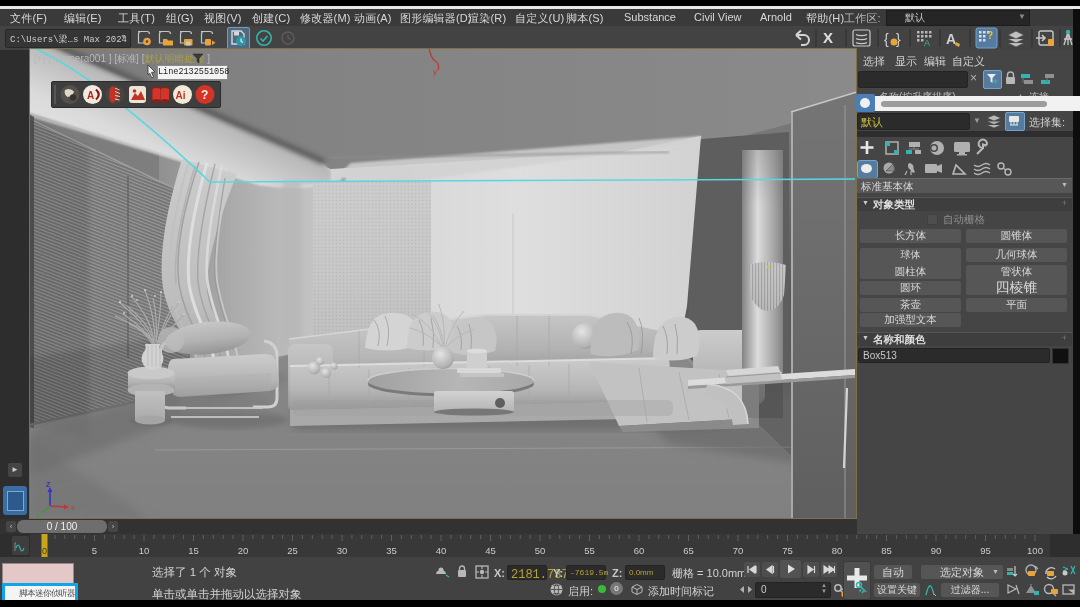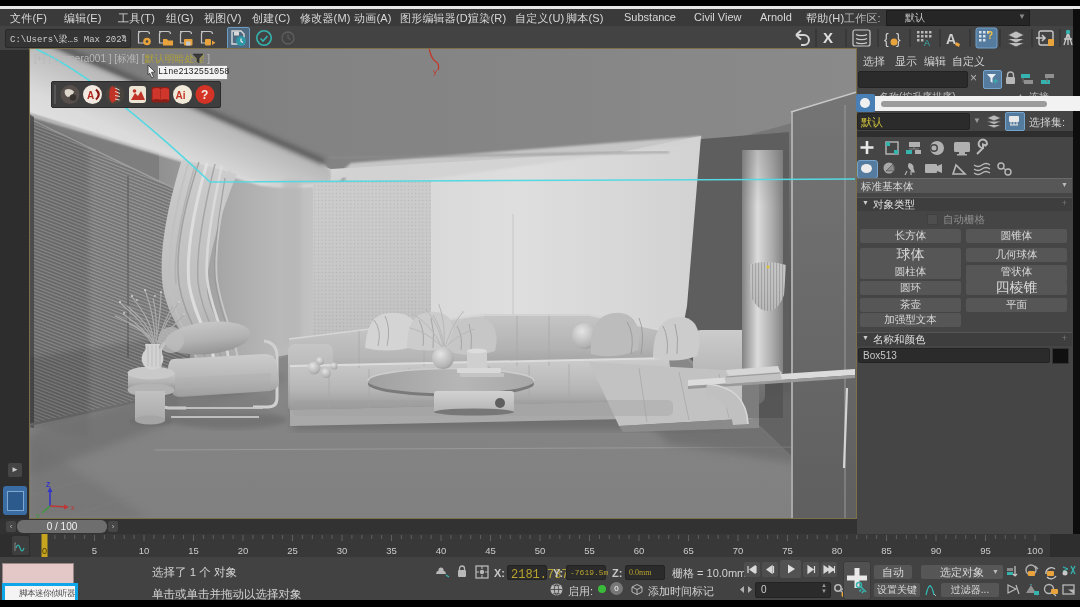--- a/index.html
+++ b/index.html
@@ -610,40 +610,40 @@
         <path d="M122,8 l3,2" stroke="#b8b8b8" stroke-width="1.2"></path>
   </svg>
 
   <div class="abs" style="left:0px;top:128px;width:215px;height:14px;background:#575757;border-top:1px solid #6a6a6a">
     <span style="position:absolute;left:4px;top:1px;font-size:10.5px;color:#d8d8d8">标准基本体</span>
     <span style="position:absolute;right:4px;top:2px;font-size:7px;color:#bbb">▼</span>
   </div>
 
   <div class="abs" style="left:0px;top:147px;width:215px;height:13px;background:#3e3e3e;border-top:1px solid #555">
     <span style="position:absolute;left:5px;top:1px;font-size:7px;color:#ccc">▼</span>
-    <span style="position:absolute;left:16px;top:0px;font-size:10.5px;font-weight:normal;color:#dedede">对象类型</span>
+    <span style="position:absolute;left:16px;top:0px;font-size:10.5px;font-weight:bold;color:#dedede">对象类型</span>
     <span style="position:absolute;right:5px;top:0px;font-size:9px;color:#777">+</span>
   </div>
   <div class="abs" style="left:70px;top:164px;width:9px;height:9px;background:#4e4e4e;border:1px solid #404040"></div>
   <span class="abs" style="left:86px;top:163px;font-size:10.5px;color:#8e8e8e">自动栅格</span>
   <div class="btn" style="left:3px;top:179px;width:101px;height:13.5px;line-height:13px;font-size:10.5px">长方体</div>
   <div class="btn" style="left:109px;top:179px;width:101px;height:13.5px;line-height:13px;font-size:10.5px">圆锥体</div>
-  <div class="btn" style="left:3px;top:198px;width:101px;height:19px;line-height:13px;font-size:14px">球体</div>
+  <div class="btn" style="left:3px;top:198px;width:101px;height:19px;line-height:13px;font-size:10px">球体</div>
   <div class="btn" style="left:109px;top:198px;width:101px;height:13.5px;line-height:13px;font-size:10.5px">几何球体</div>
   <div class="btn" style="left:3px;top:215px;width:101px;height:13.5px;line-height:13px;font-size:10.5px">圆柱体</div>
   <div class="btn" style="left:109px;top:215px;width:101px;height:17px;line-height:13px;font-size:10.5px">管状体</div>
   <div class="btn" style="left:3px;top:231px;width:101px;height:13.5px;line-height:13px;font-size:10.5px">圆环</div>
   <div class="btn" style="left:109px;top:231px;width:101px;height:13.5px;line-height:13px;font-size:14px">四棱锥</div>
   <div class="btn" style="left:3px;top:248px;width:101px;height:13.5px;line-height:13px;font-size:10.5px">茶壶</div>
   <div class="btn" style="left:109px;top:248px;width:101px;height:13.5px;line-height:13px;font-size:10.5px">平面</div>
   <div class="btn" style="left:3px;top:263px;width:101px;height:13.5px;line-height:13px;font-size:10.5px">加强型文本</div>
 
   <div class="abs" style="left:0px;top:282px;width:215px;height:13px;background:#3e3e3e;border-top:1px solid #555">
     <span style="position:absolute;left:5px;top:1px;font-size:7px;color:#ccc">▼</span>
-    <span style="position:absolute;left:16px;top:0px;font-size:10.5px;font-weight:normal;color:#dedede">名称和颜色</span>
+    <span style="position:absolute;left:16px;top:0px;font-size:10.5px;font-weight:bold;color:#dedede">名称和颜色</span>
     <span style="position:absolute;right:5px;top:0px;font-size:9px;color:#777">+</span>
   </div>
   <div class="fld" style="left:1px;top:298px;width:190px;height:13px">
     <span style="position:absolute;left:4px;top:1px;font-size:10px;color:#c8c8c8">Box513</span>
   </div>
   <div class="abs" style="left:195px;top:298px;width:15px;height:14px;background:#101010;border:1px solid #333"></div>
 </div>
 
 <div class="abs" style="left:1073px;top:9px;width:7px;height:591px;background:#0d0d0d"></div>
 
@@ -812,21 +812,21 @@
   <span class="abs" style="left:494px;top:10px;font-size:11px;font-weight:bold;color:#c8c8c8">X:</span>
   <div class="fld" style="left:507px;top:8px;width:38px;height:13px">
         <span style="position:absolute;left:3px;top:2px;font-size:12px;color:#b8a22e;font-family:'Liberation Mono',monospace">2181.737</span>
       </div>
   <span class="abs" style="left:553px;top:10px;font-size:11px;font-weight:bold;color:#c8c8c8">Y:</span>
   <div class="fld" style="left:566px;top:8px;width:38px;height:13px">
         <span style="position:absolute;left:3px;top:2px;font-size:8px;color:#b8a22e;font-family:'Liberation Mono',monospace">-7619.5m</span>
       </div>
   <span class="abs" style="left:612px;top:10px;font-size:11px;font-weight:bold;color:#c8c8c8">Z:</span>
   <div class="fld" style="left:625px;top:8px;width:38px;height:13px">
-        <span style="position:absolute;left:3px;top:2px;font-size:8px;color:#b8a22e;font-family:Liberation Serif, serif">0.0mm</span>
+        <span style="position:absolute;left:3px;top:2px;font-size:8px;color:#b8a22e;font-family:Liberation Sans, sans-serif">0.0mm</span>
       </div>
   <span class="abs txt" style="left:672px;top:9px;font-size:11px">栅格 = 10.0mm</span>
 
   <div class="abs" style="left:744px;top:5px;width:16px;height:15px;background:#4e4e4e;border-radius:2px"><svg width="16" height="15">
           <path d="M4,4 v7 M11,4 l-5,3.5 5,3.5z M12,4 v7" fill="#d8d8d8" stroke="#d8d8d8" stroke-width="1.2"></path>
         </svg></div>
   <div class="abs" style="left:762px;top:5px;width:16px;height:15px;background:#4e4e4e;border-radius:2px"><svg width="16" height="15">
           <path d="M10,4 l-5,3.5 5,3.5z M11.5,4 v7" fill="#d8d8d8" stroke="#d8d8d8" stroke-width="1.2"></path>
         </svg></div>
   <div class="abs" style="left:780px;top:3px;width:21px;height:18px;background:#525252;border-radius:2px"><svg width="21" height="18">

